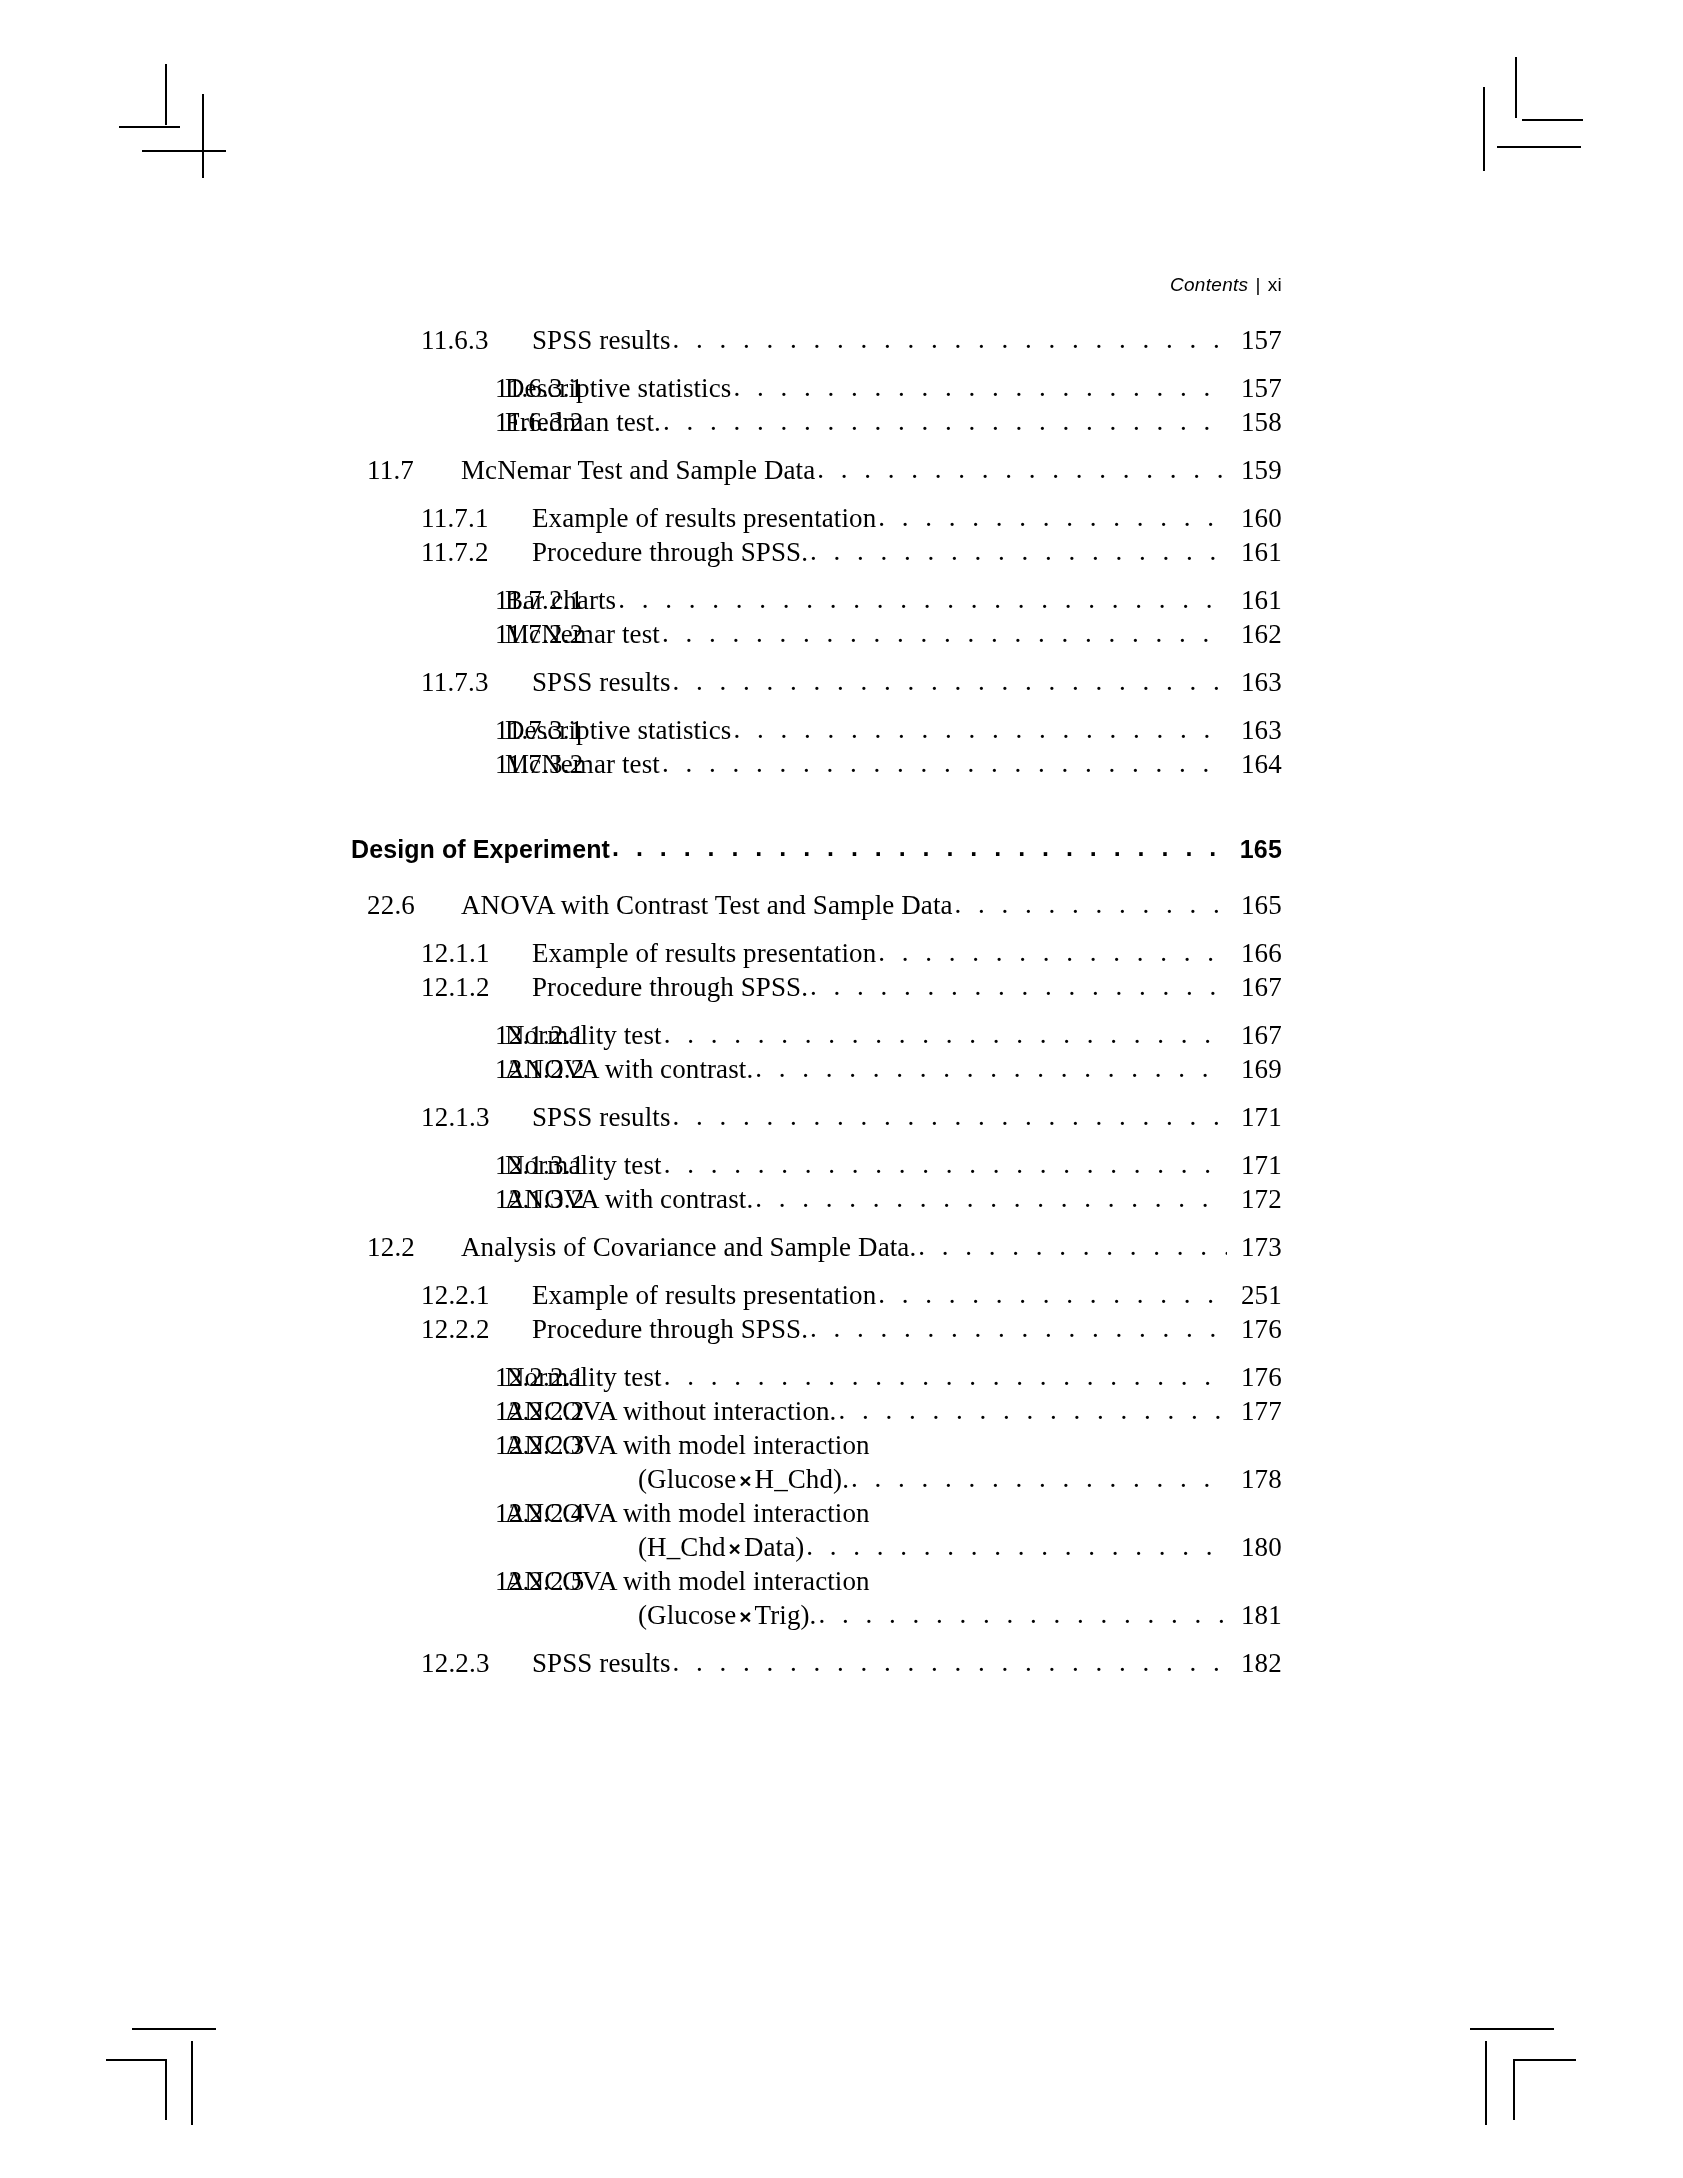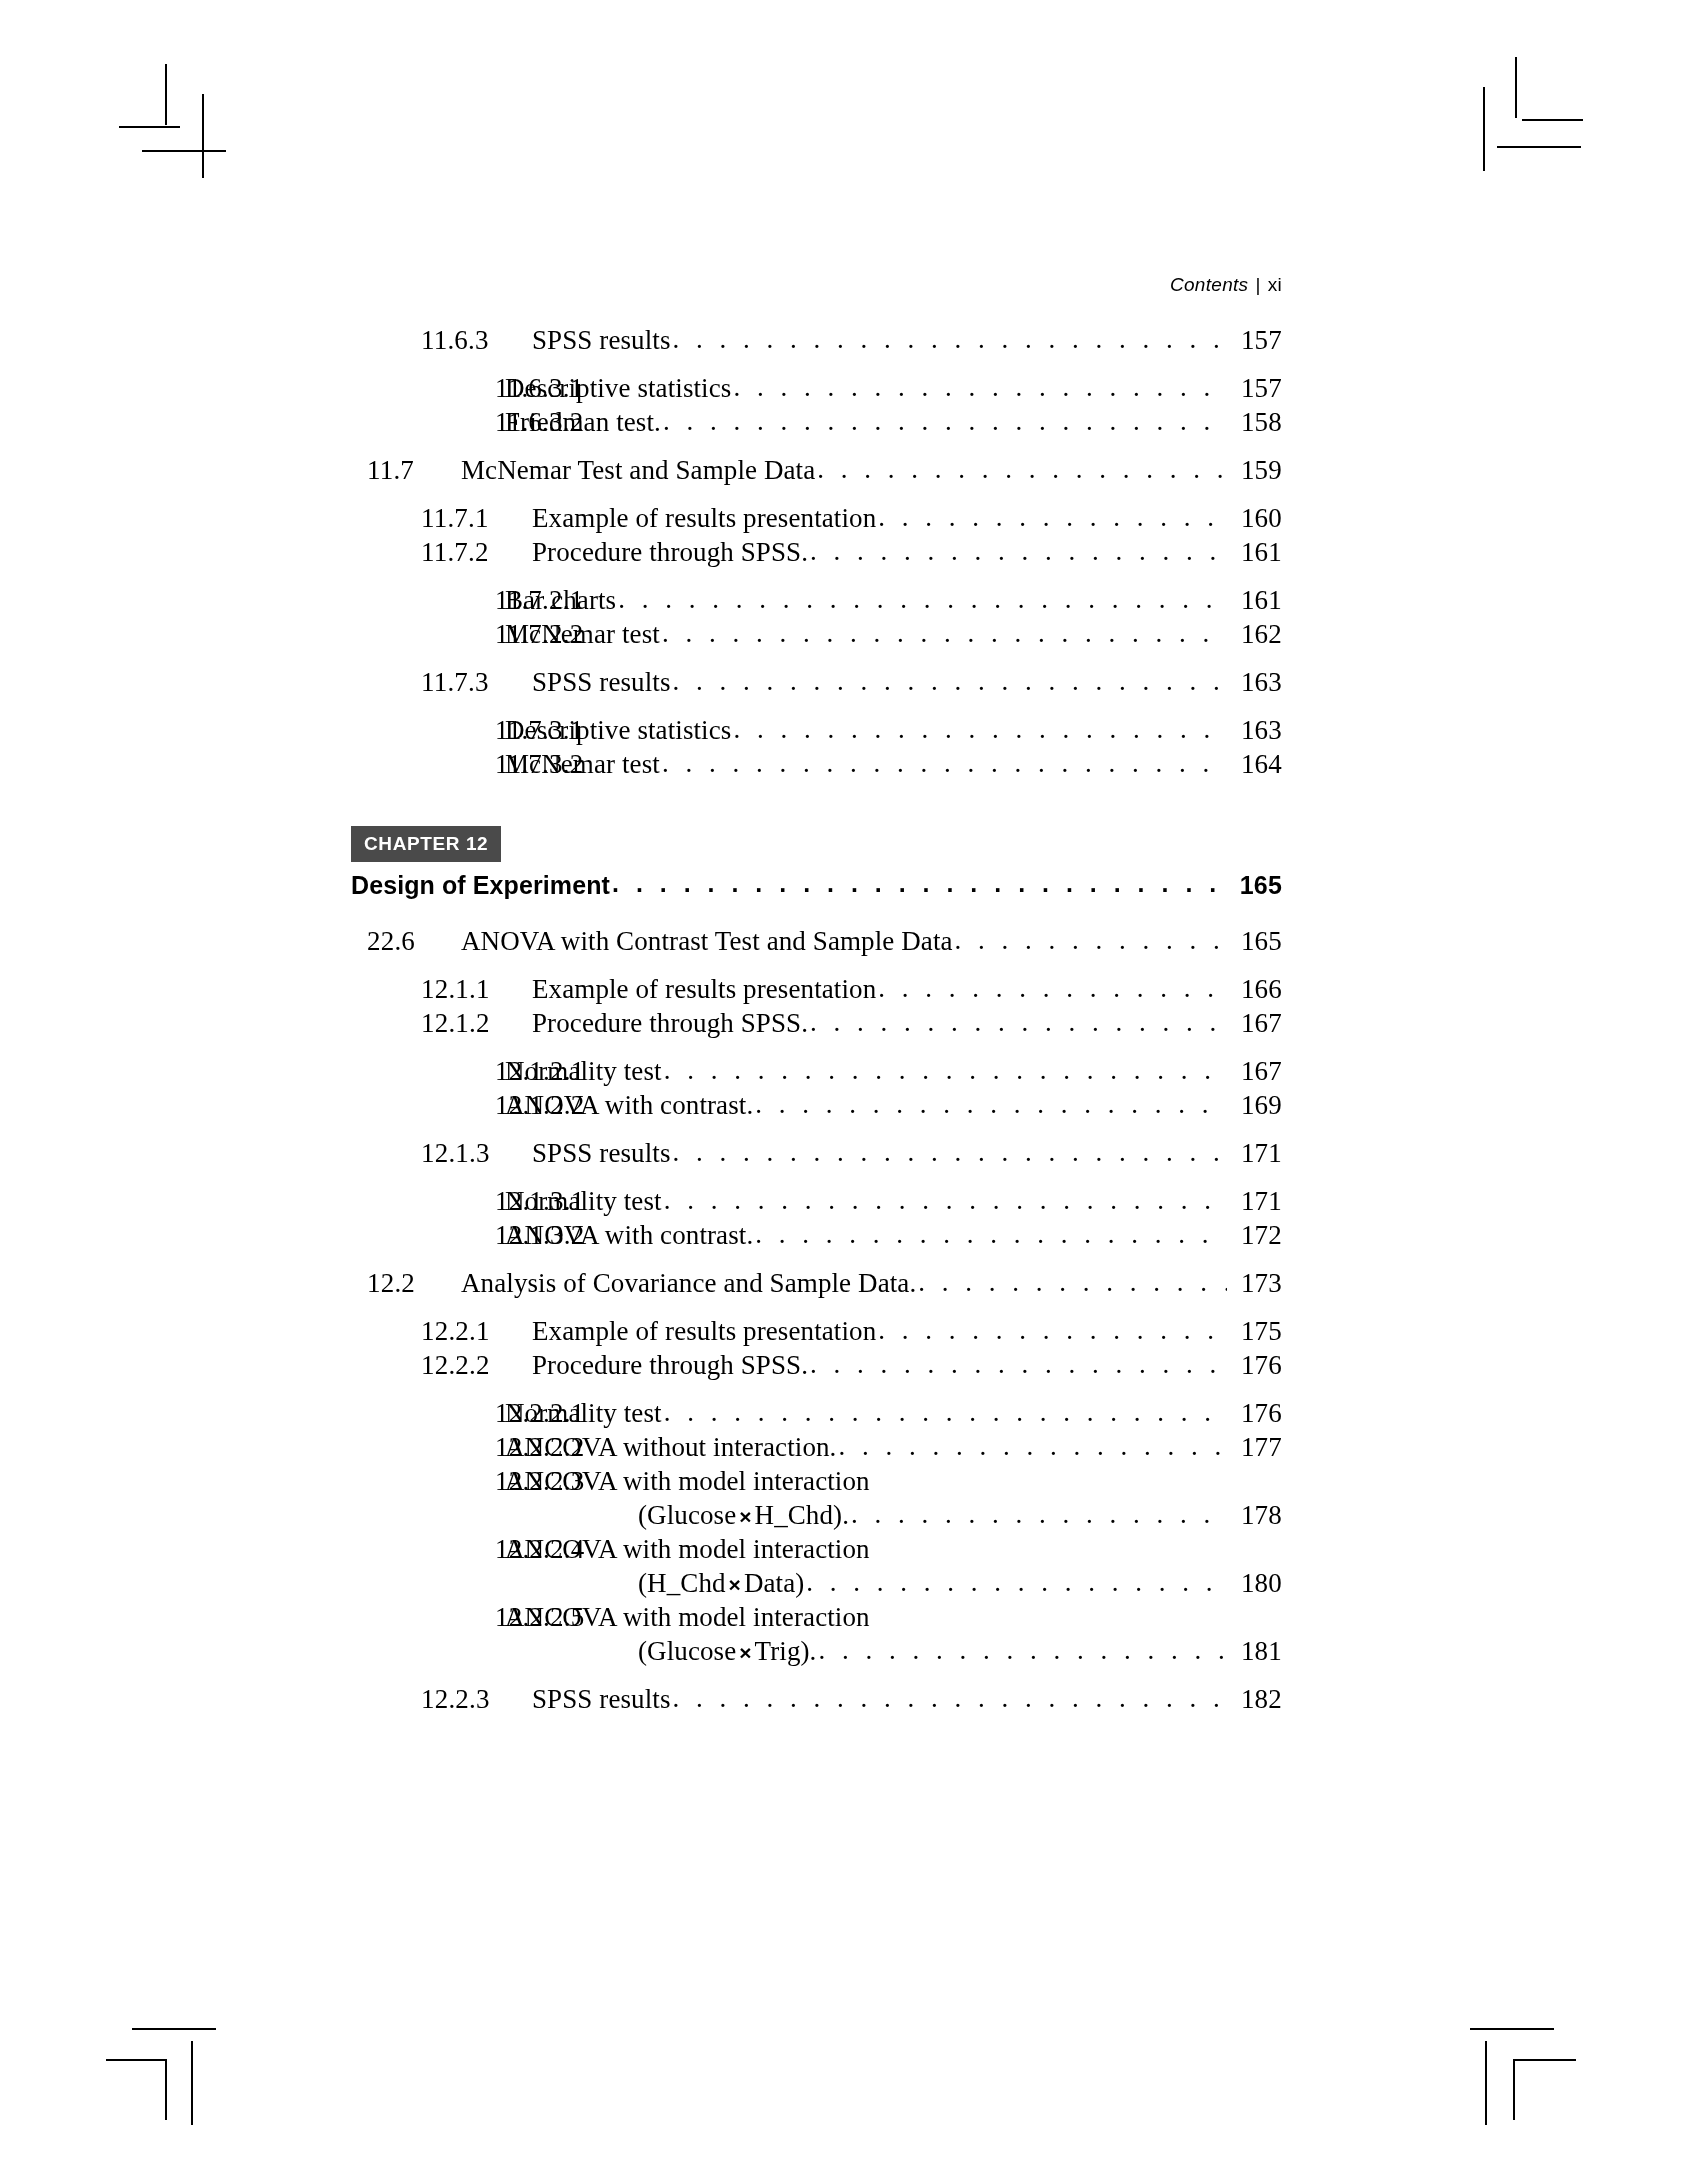--- a/index.html
+++ b/index.html
@@ -240,23 +240,20 @@
 
   <div class="row lvl3">
     <span class="num numinline">11.7.3.2</span>
     <span class="title">McNemar test</span>
     <span class="leader">. . . . . . . . . . . . . . . . . . . . . . . . . . . . . . . . . . . . . . . . . . . . . . . . . . . . . . . .</span>
     <span class="page" style="width:53px;">164</span>
   </div>
 
   <div style="height:48px;"></div>
 
-  <div>
-    <span class="chapter-badge">CHAPTER 12</span>
-  </div>
 
   <div style="height:9px;"></div>
 
   <div class="chapter-title-row">
     <span class="title">Design of Experiment</span>
     <span class="leader">. . . . . . . . . . . . . . . . . . . . . . . . . . . . . . . . . . . . . . . . . . . . . . . . . . . . . . . .</span>
     <span class="page" style="width:53px;">165</span>
   </div>
 
   <div class="sp-lg"></div>
@@ -333,21 +330,21 @@
     <span class="leader">. . . . . . . . . . . . . . . . . . . . . . . . . . . . . . . . . . . . . . . . . . . . . . . . . . . . . . . .</span>
     <span class="page" style="width:53px;">173</span>
   </div>
 
   <div class="sp-md"></div>
 
   <div class="row lvl2">
     <span class="num">12.2.1</span>
     <span class="title">Example of results presentation</span>
     <span class="leader">. . . . . . . . . . . . . . . . . . . . . . . . . . . . . . . . . . . . . . . . . . . . . . . . . . . . . . . .</span>
-    <span class="page" style="width:53px;">175</span>
+    <span class="page" style="width:53px;">251</span>
   </div>
 
   <div class="row lvl2">
     <span class="num">12.2.2</span>
     <span class="title">Procedure through SPSS.</span>
     <span class="leader">. . . . . . . . . . . . . . . . . . . . . . . . . . . . . . . . . . . . . . . . . . . . . . . . . . . . . . . .</span>
     <span class="page" style="width:53px;">176</span>
   </div>
 
   <div class="sp-md"></div>

